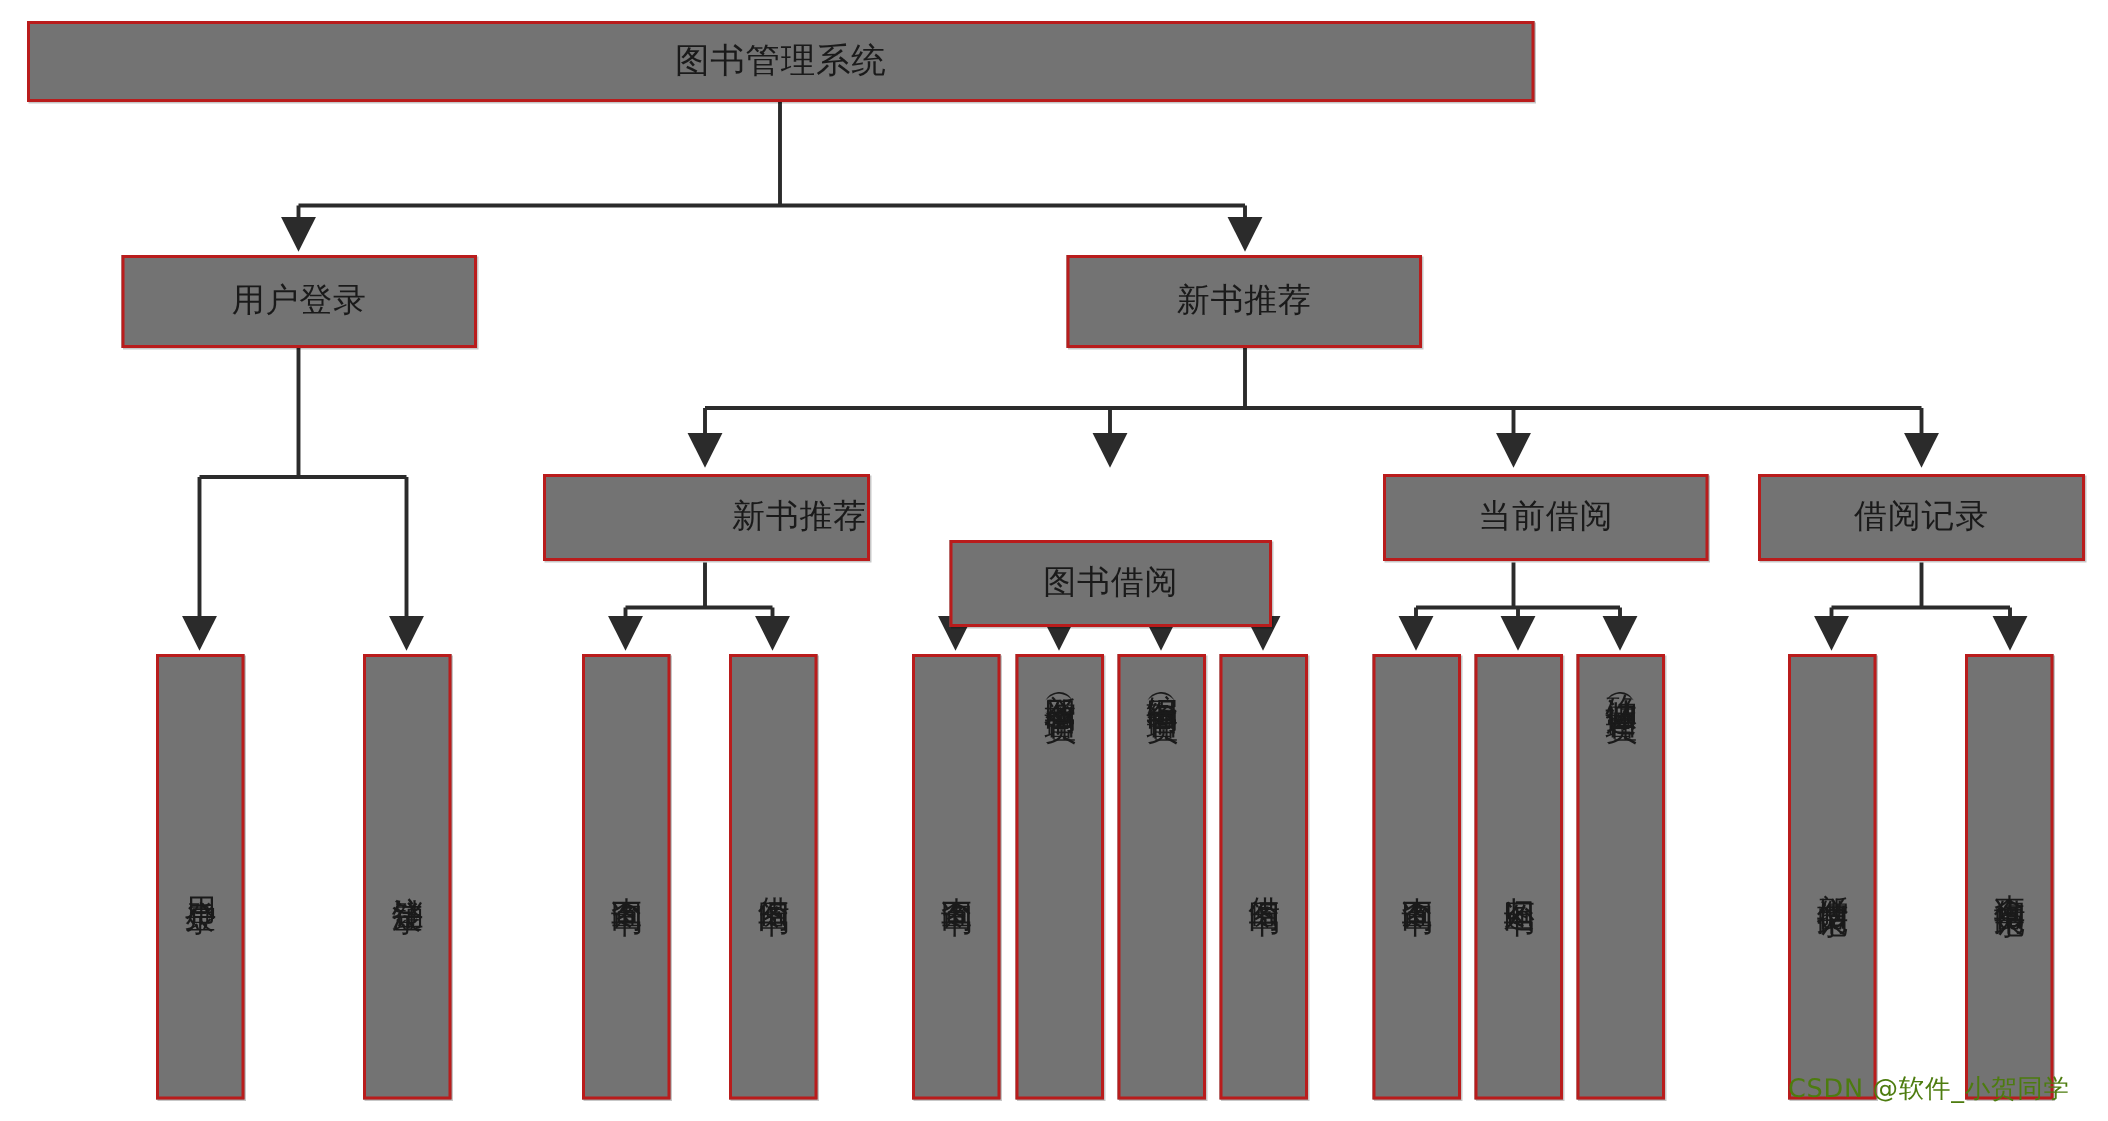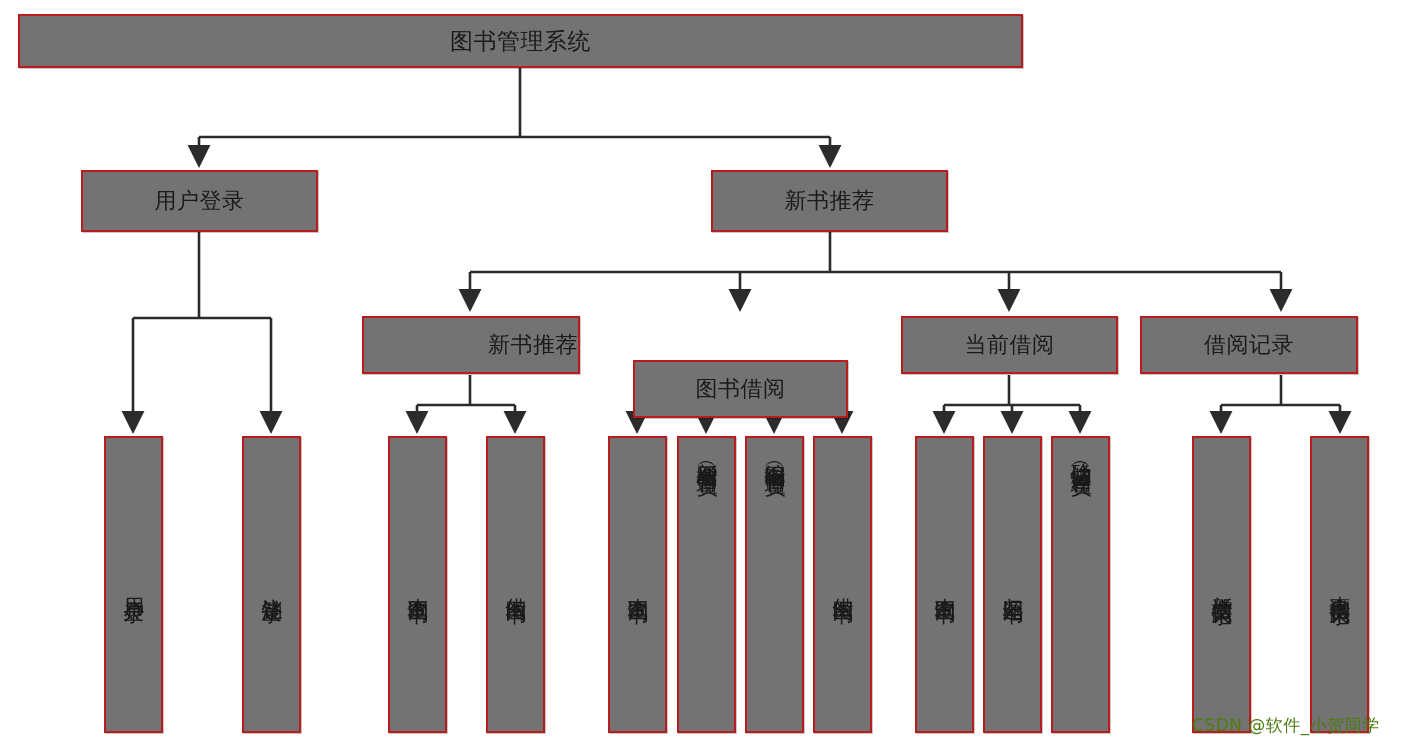--- a/index.html
+++ b/index.html
@@ -136,24 +136,24 @@
   <div class="node" style="left:711px; top:170px; width:237px; height:62px;">
     <span class="label">新书推荐</span>
   </div>
 
   <div class="node" style="left:362px; top:316px; width:218px; height:58px;justify-content:flex-end;">
     <span class="label">新书推荐</span>
   </div>
   <div class="node" style="left:633px; top:316px; width:215px; height:58px;margin-top:44px;">
     <span class="label">图书借阅</span>
   </div>
-  <div class="node" style="left:901px; top:316px; width:217px; height:58px;">
+  <div class="node" style="left:922px; top:316px; width:217px; height:58px;">
     <span class="label">当前借阅</span>
   </div>
-  <div class="node" style="left:1140px; top:316px; width:218px; height:58px;">
+  <div class="node" style="left:1172px; top:316px; width:218px; height:58px;">
     <span class="label">借阅记录</span>
   </div>
 
   <div class="node leaf mid" style="left:104px; top:436px; width:59px; height:297px;">
     <span class="label">用户登录</span>
   </div>
   <div class="node leaf mid" style="left:242px; top:436px; width:59px; height:297px;">
     <span class="label">注销登录</span>
   </div>
 

